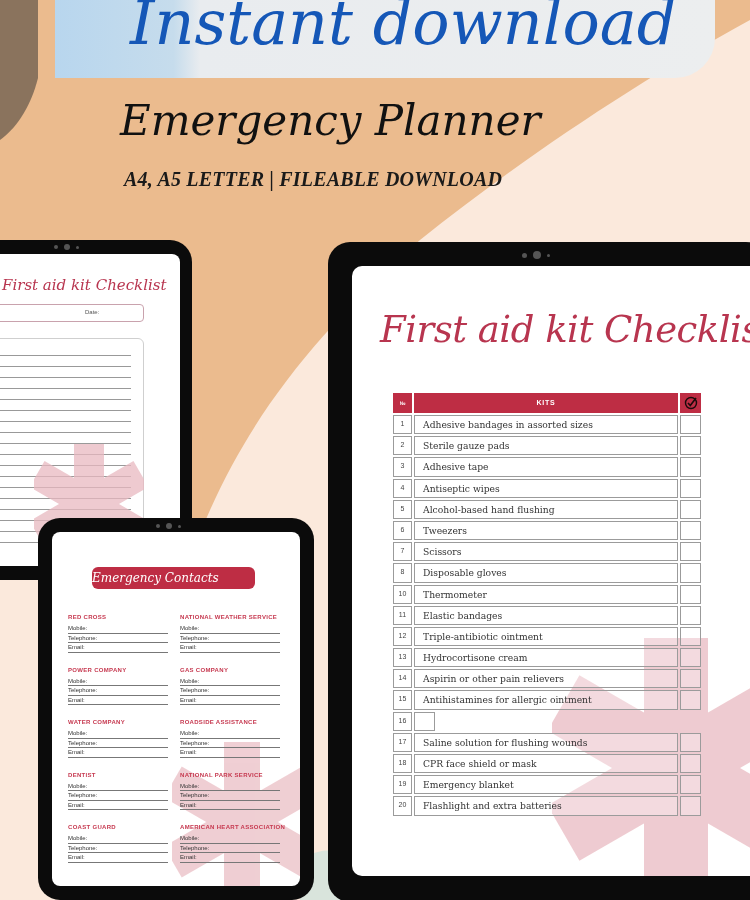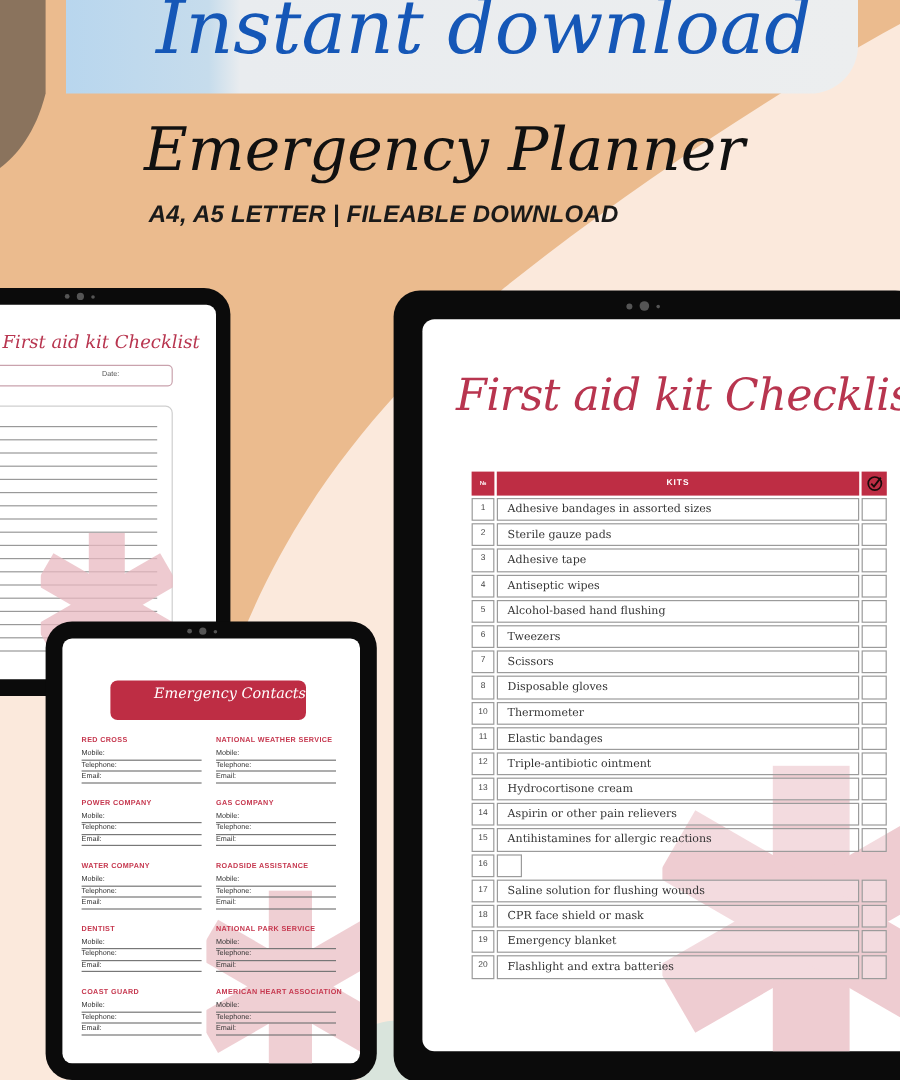--- a/index.html
+++ b/index.html
@@ -15,25 +15,25 @@
     border-radius: 0 0 40px 0;
   }
   .banner-title {
     position: absolute; left: 75px; top: -14px; width: 600px;
     font-family: "DejaVu Serif", serif; font-style: italic;
     font-size: 62px; color: #1557b7; letter-spacing: 0px; white-space: nowrap;
   }
   .main-title {
     position: absolute; left: 120px; top: 96px;
     font-family: "DejaVu Serif", serif; font-style: italic;
-    font-size: 50px; color: #111; white-space: nowrap;
+    font-size: 42px; color: #111; white-space: nowrap;
   }
   .subtitle {
     position: absolute; left: 124px; top: 168px;
-    font-family: Liberation Sans, sans-serif; font-weight: bold; font-style: italic;
+    font-family: Liberation Serif, serif; font-weight: bold; font-style: italic;
     font-size: 20px; color: #1a1a1a; letter-spacing: 0.2px; white-space: nowrap;
   }
 
   
   .tablet { position: absolute; background: #0b0b0b; border-radius: 22px; }
   .tablet .screen { position: absolute; background: #fff; border-radius: 8px; overflow: hidden; }
   .cam { position: absolute; display: flex; gap: 6px; align-items: center; }
   .cam span { display: block; border-radius: 50%; background: #555; }
 
   
@@ -49,34 +49,34 @@
   .lt-linesbox { position: absolute; left: -10px; top: 84px; width: 180px; height: 260px; border: 1px solid #cfcfcf; border-radius: 6px; }
   .lt-linesbox .ln { position: absolute; left: 14px; right: 12px; height: 1px; background: #999; }
 
   
   .t-small { left: 38px; top: 518px; width: 276px; height: 382px; }
   .t-small .screen { left: 14px; top: 14px; right: 14px; bottom: 14px; }
   .t-small .cam { left: 118px; top: 5px; }
   .t-small .cam span:nth-child(1){width:4px;height:4px;}
   .t-small .cam span:nth-child(2){width:6px;height:6px;}
   .t-small .cam span:nth-child(3){width:3px;height:3px;}
-  .ec-pill { position: absolute; left: 40px; top: 35px; width: 163px; height: 33px; background: #be2d44; border-radius: 6px; color: #fff; font-family: "DejaVu Serif", serif; font-style: italic; font-size: 12px; text-align: right; line-height: 22px; }
+  .ec-pill { position: absolute; left: 40px; top: 35px; width: 163px; height: 22px; background: #be2d44; border-radius: 6px; color: #fff; font-family: "DejaVu Serif", serif; font-style: italic; font-size: 12px; text-align: left; line-height: 22px; }
   .ec-grid { position: absolute; left: 16px; top: 82px; width: 220px; display: grid; grid-template-columns: 112px 108px; row-gap: 14px; }
   .ec-card .h { font-size: 6px; font-weight: bold; color: #c6384f; letter-spacing: 0.3px; margin-bottom: 4px; white-space: nowrap; }
   .ec-card .f { font-size: 6px; color: #333; height: 9.5px; border-bottom: 1px solid #777; width: 100px; line-height: 9px; }
 
   
   .t-big { left: 328px; top: 242px; width: 440px; height: 660px; }
   .t-big .screen { left: 24px; top: 24px; right: 0; bottom: 26px; border-radius: 10px 0 0 10px; }
   .t-big .cam { left: 194px; top: 9px; }
   .t-big .cam span:nth-child(1){width:5px;height:5px;}
   .t-big .cam span:nth-child(2){width:8px;height:8px;}
   .t-big .cam span:nth-child(3){width:3px;height:3px;}
   .bt-title { position: absolute; left: 28px; top: 42px; font-family: "DejaVu Serif", serif; font-style: italic; font-size: 37px; color: #b8354f; white-space: nowrap; letter-spacing: -0.5px; }
-  .kit-table { position: absolute; left: 41px; top: 127px; width: 346px; border-collapse: separate; border-spacing: 0 0; }
+  .kit-table { position: absolute; left: 41px; top: 127px; width: 308px; border-collapse: separate; border-spacing: 0 0; }
   .kit-head { display: flex; height: 20px; margin-bottom: 2px; }
   .kit-head .no { width: 19px; background: #be2d44; color: #fff; font-size: 5px; text-align: center; line-height: 20px; margin-right: 2px; font-weight: bold; }
   .kit-head .kits { flex: 1; background: #be2d44; color: #fff; font-size: 7px; text-align: center; line-height: 20px; font-weight: bold; letter-spacing: 0.8px; margin-right: 2px; }
   .kit-head .chk { width: 21px; background: #be2d44; display: flex; align-items: center; justify-content: center; }
   .kit-row { display: flex; height: 19.2px; margin-bottom: 2px; }
   .kit-row .no { width: 19px; border: 1px solid #9b9b9b; font-size: 7px; color: #444; text-align: center; line-height: 16px; margin-right: 2px; background: rgba(255,255,255,0.6); }
   .kit-row .item { flex: 1; border: 1px solid #9b9b9b; font-family: "DejaVu Serif", serif; font-size: 9.2px; color: #333; padding-left: 8px; line-height: 18px; margin-right: 2px; white-space: nowrap; overflow: hidden; background: rgba(255,255,255,0.3); }
   .kit-row .box { width: 21px; border: 1px solid #9b9b9b; background: rgba(255,255,255,0.3); }
 
   .star-deco { position: absolute; pointer-events: none; }
@@ -310,21 +310,21 @@
           <div class="item">Hydrocortisone cream</div>
           <div class="box"></div>
         </div>
       <div class="kit-row">
           <div class="no">14</div>
           <div class="item">Aspirin or other pain relievers</div>
           <div class="box"></div>
         </div>
       <div class="kit-row">
           <div class="no">15</div>
-          <div class="item">Antihistamines for allergic reactions</div>
+          <div class="item">Antihistamines for allergic ointment</div>
           <div class="box"></div>
         </div>
       <div class="kit-row">
           <div class="no">16</div>
           <div class="box"></div>
         </div>
       <div class="kit-row">
           <div class="no">17</div>
           <div class="item">Saline solution for flushing wounds</div>
           <div class="box"></div>

